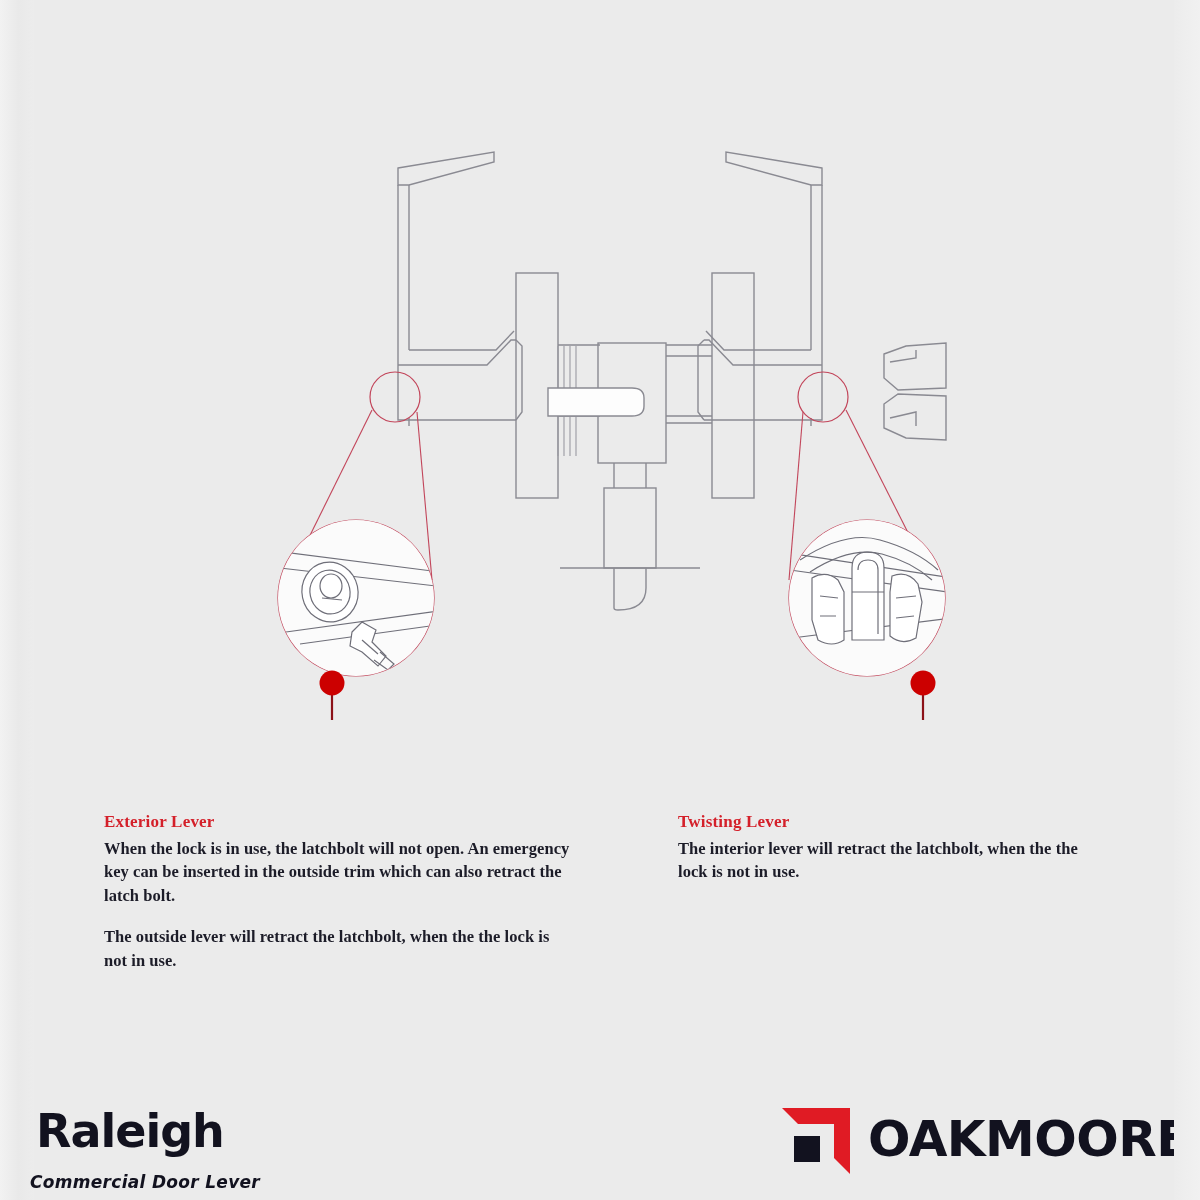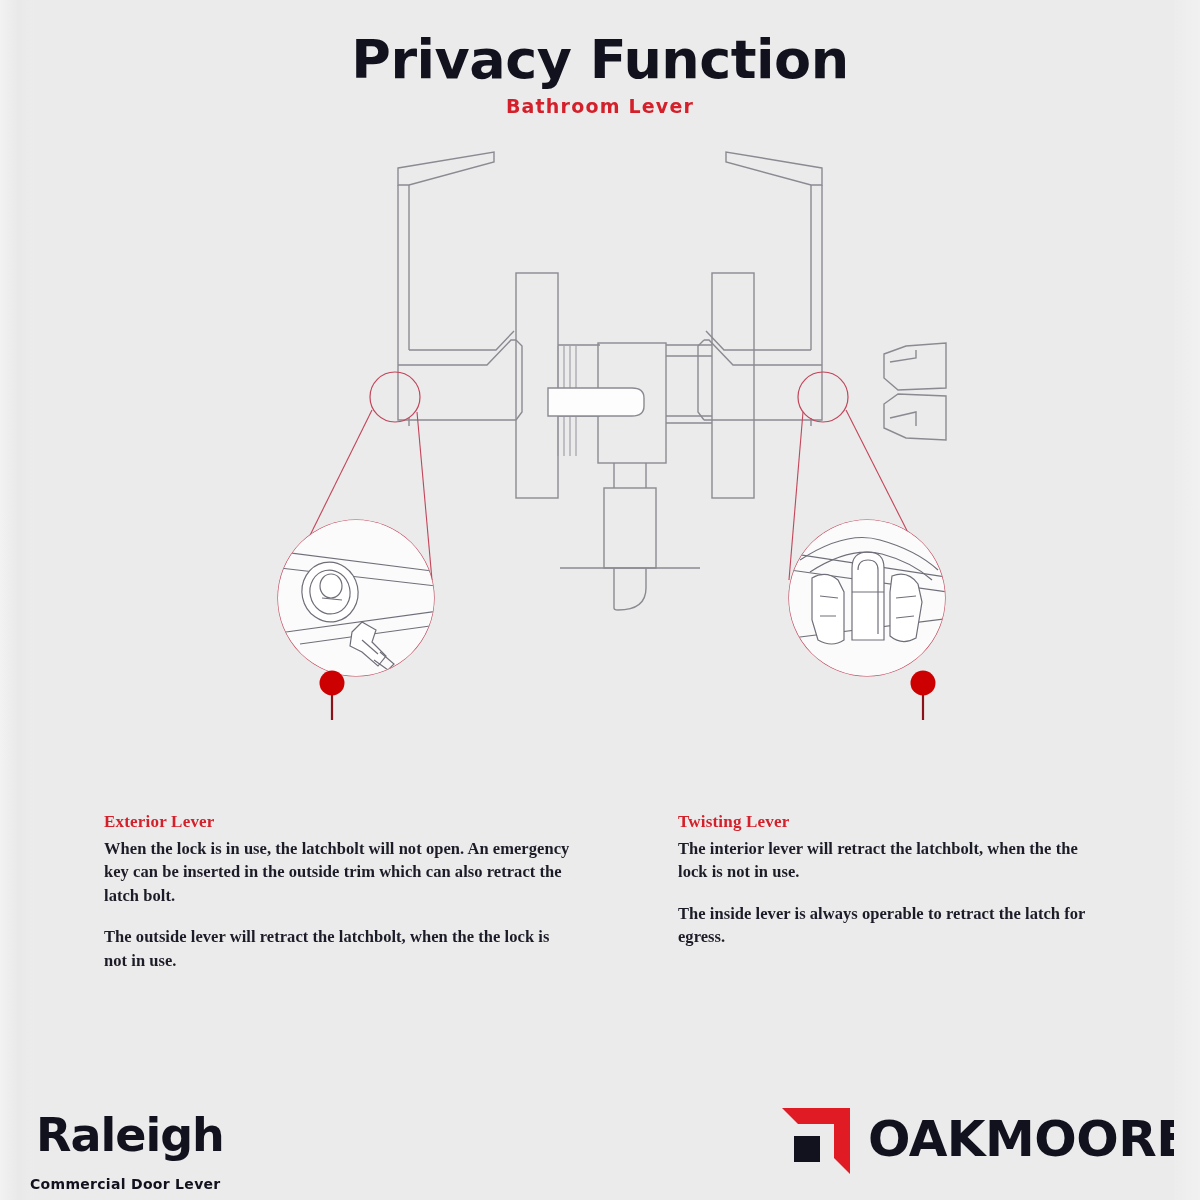--- a/index.html
+++ b/index.html
@@ -112,25 +112,26 @@
   }
   .brand-name {
     font-size: 46px;
     font-weight: 700;
     color: #12121f;
     line-height: 1;
     letter-spacing: -1px;
     margin: 8px;
   }
   .brand-tagline {
-    font-size: 14px;
+    font-size: 17px;
     font-weight: 700;
     color: #12121f;
     letter-spacing: 0.3px;
     margin: 18px 0 0 2px;
+    font-style: italic;
   }
   .brand-right {
     position: absolute;
     right: 10px;
     bottom: 24px;
     display: flex;
     align-items: center;
     gap: 14px;
   }
   .logo-mark { display: block; }
@@ -140,24 +141,20 @@
     color: #12121f;
     letter-spacing: -0.5px;
     line-height: 1;
   }
 </style>
 </head>
 <body>
 
 <div id="page">
 
-  <div class="header">
-    <h1 class="title">Privacy Function</h1>
-    <p class="subtitle">Bathroom Lever</p>
-  </div>
 
   <div class="diagram">
     <svg width="1200" height="580" viewBox="0 0 1200 580" xmlns="http://www.w3.org/2000/svg">
       <defs>
         <style>
           .ln   { fill:none; stroke:#8a8a92; stroke-width:1.4; }
           .lnf  { fill:#ebebeb; stroke:#8a8a92; stroke-width:1.4; }
           .lnw  { fill:#fdfdfd; stroke:#8a8a92; stroke-width:1.4; }
           .thin { fill:none; stroke:#9a9aa2; stroke-width:1.1; }
           .red  { fill:none; stroke:#c2455a; stroke-width:1.2; }
@@ -315,21 +312,20 @@
 
     <div class="col col-left">
       <p class="callout-title">Exterior Lever</p>
       <p class="callout-p">When the lock is in use, the latchbolt will not open. An emergency key can be inserted in the outside trim which can also retract the latch bolt.</p>
       <p class="callout-p">The outside lever will retract the latchbolt, when the the lock is not in use.</p>
     </div>
 
     <div class="col col-right">
       <p class="callout-title">Twisting Lever</p>
       <p class="callout-p">The interior lever will retract the latchbolt, when the the lock is not in use.</p>
-      <p class="callout-p">The inside lever is always operable to retract the latch for egress.</p>
     </div>
   </div>
 
   <div class="footer">
 
     <div class="brand-left">
       <p class="brand-name">Raleigh</p>
       <p class="brand-tagline">Commercial Door Lever</p>
     </div>
 

